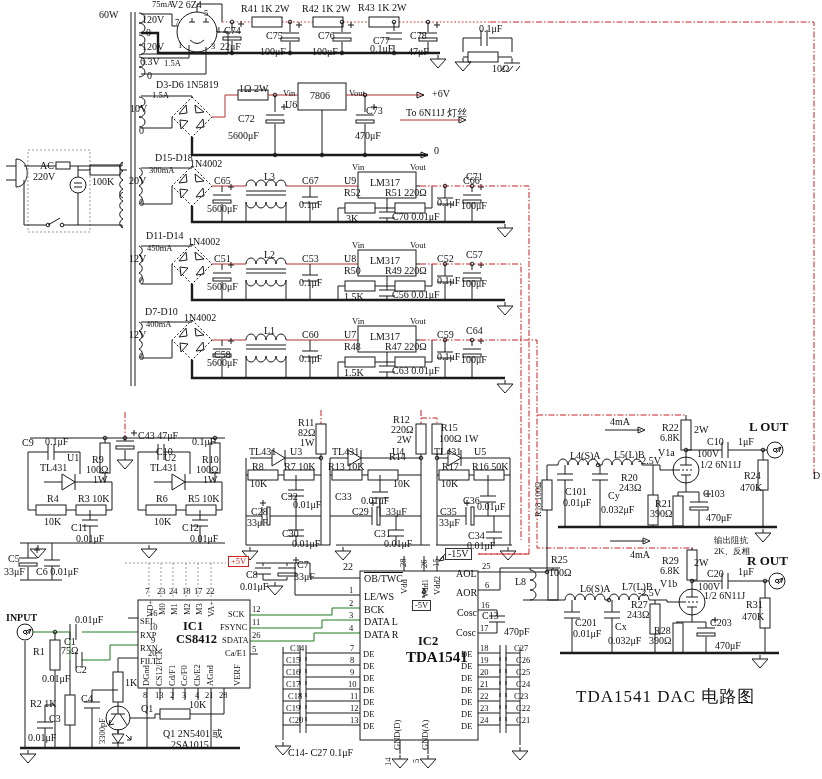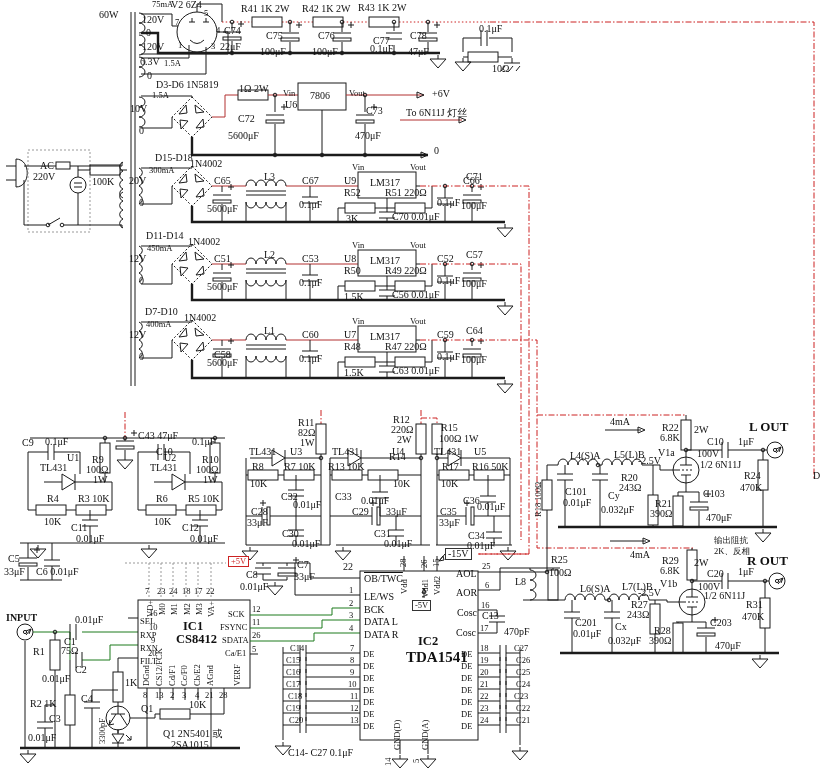--- a/index.html
+++ b/index.html
@@ -873,14 +873,15 @@
 <span class="lb sm" style="left:516px;top:680px">C24</span>
 <span class="lb sm" style="left:514px;top:692px">C23</span>
 <span class="lb sm" style="left:516px;top:704px">C22</span>
 <span class="lb sm" style="left:516px;top:716px">C21</span>
 <span class="lb lbv sm" style="left:393px;top:750px">GND(D)</span>
 <span class="lb lbv sm" style="left:384px;top:766px">14</span>
 <span class="lb lbv sm" style="left:421px;top:750px">GND(A)</span>
 <span class="lb lbv sm" style="left:412px;top:763px">5</span>
 <span class="lb" style="left:288px;top:748px">C14- C27 0.1μF</span>
 
+<span class="lb ttl" style="left:576px;top:688px">TDA1541    DAC 电路图</span>
 <span class="lb" style="left:813px;top:471px">D</span>
 </div>
 
 </body></html>

